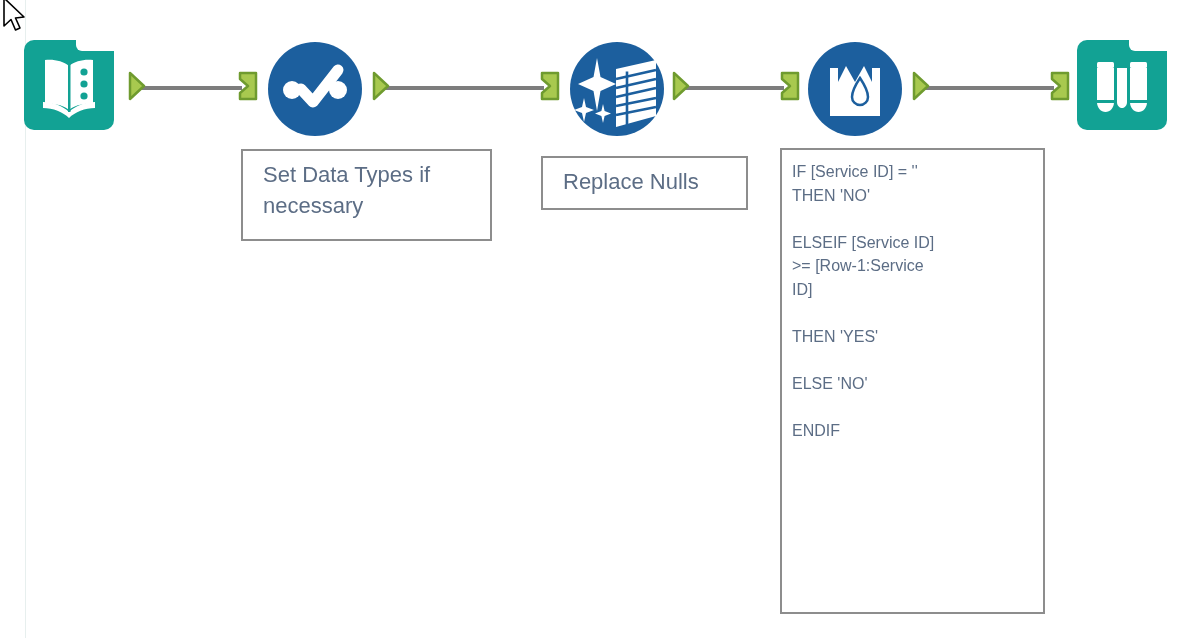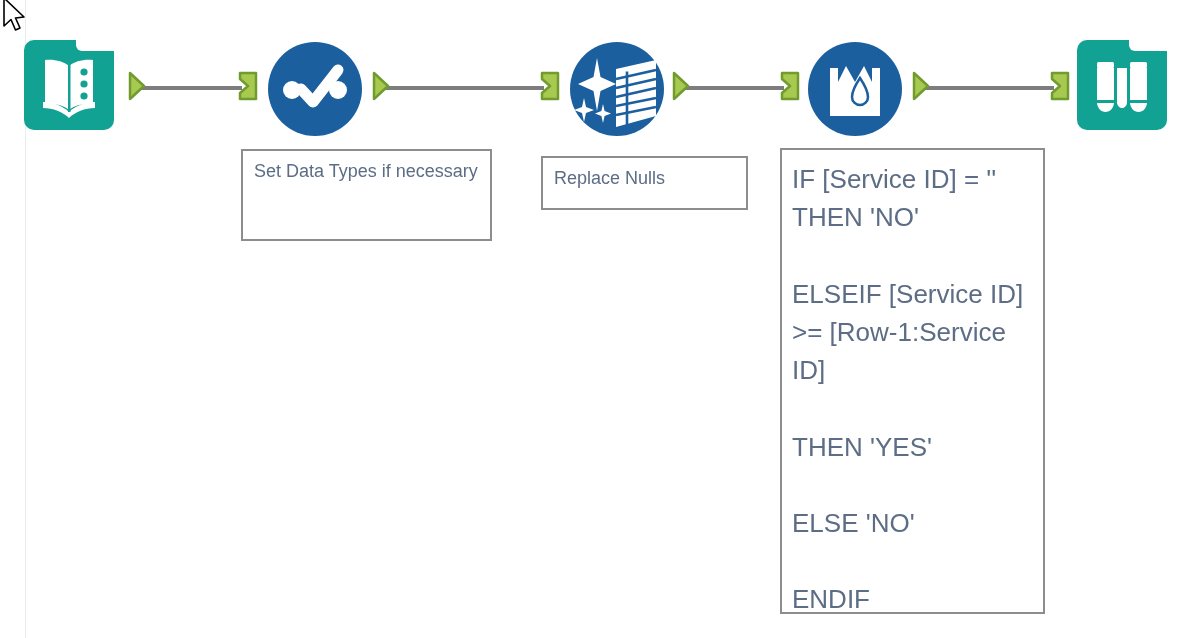--- a/index.html
+++ b/index.html
@@ -88,29 +88,29 @@
     height: 30px;
   }
 
   
   .comment {
     position: absolute;
     background: #ffffff;
     border: 2px solid #8d8d8d;
     box-sizing: border-box;
     color: #5c6d85;
-    font-size: 18px;
+    font-size: 22px;
     line-height: 1.42;
-    padding: 8px 10px 8px 11px;
+    padding: 8px 10px 8px 20px;
     font-family: "Liberation Sans", sans-serif;
     white-space: pre-wrap;
     overflow: hidden;
   }
   .comment.formula {
-    font-size: 26px;
+    font-size: 16px;
     line-height: 1.47;
     padding: 10px 10px 24px 10px;
   }
 
   
   .cursor {
     position: absolute;
     width: 26px;
     height: 38px;
     pointer-events: none;

